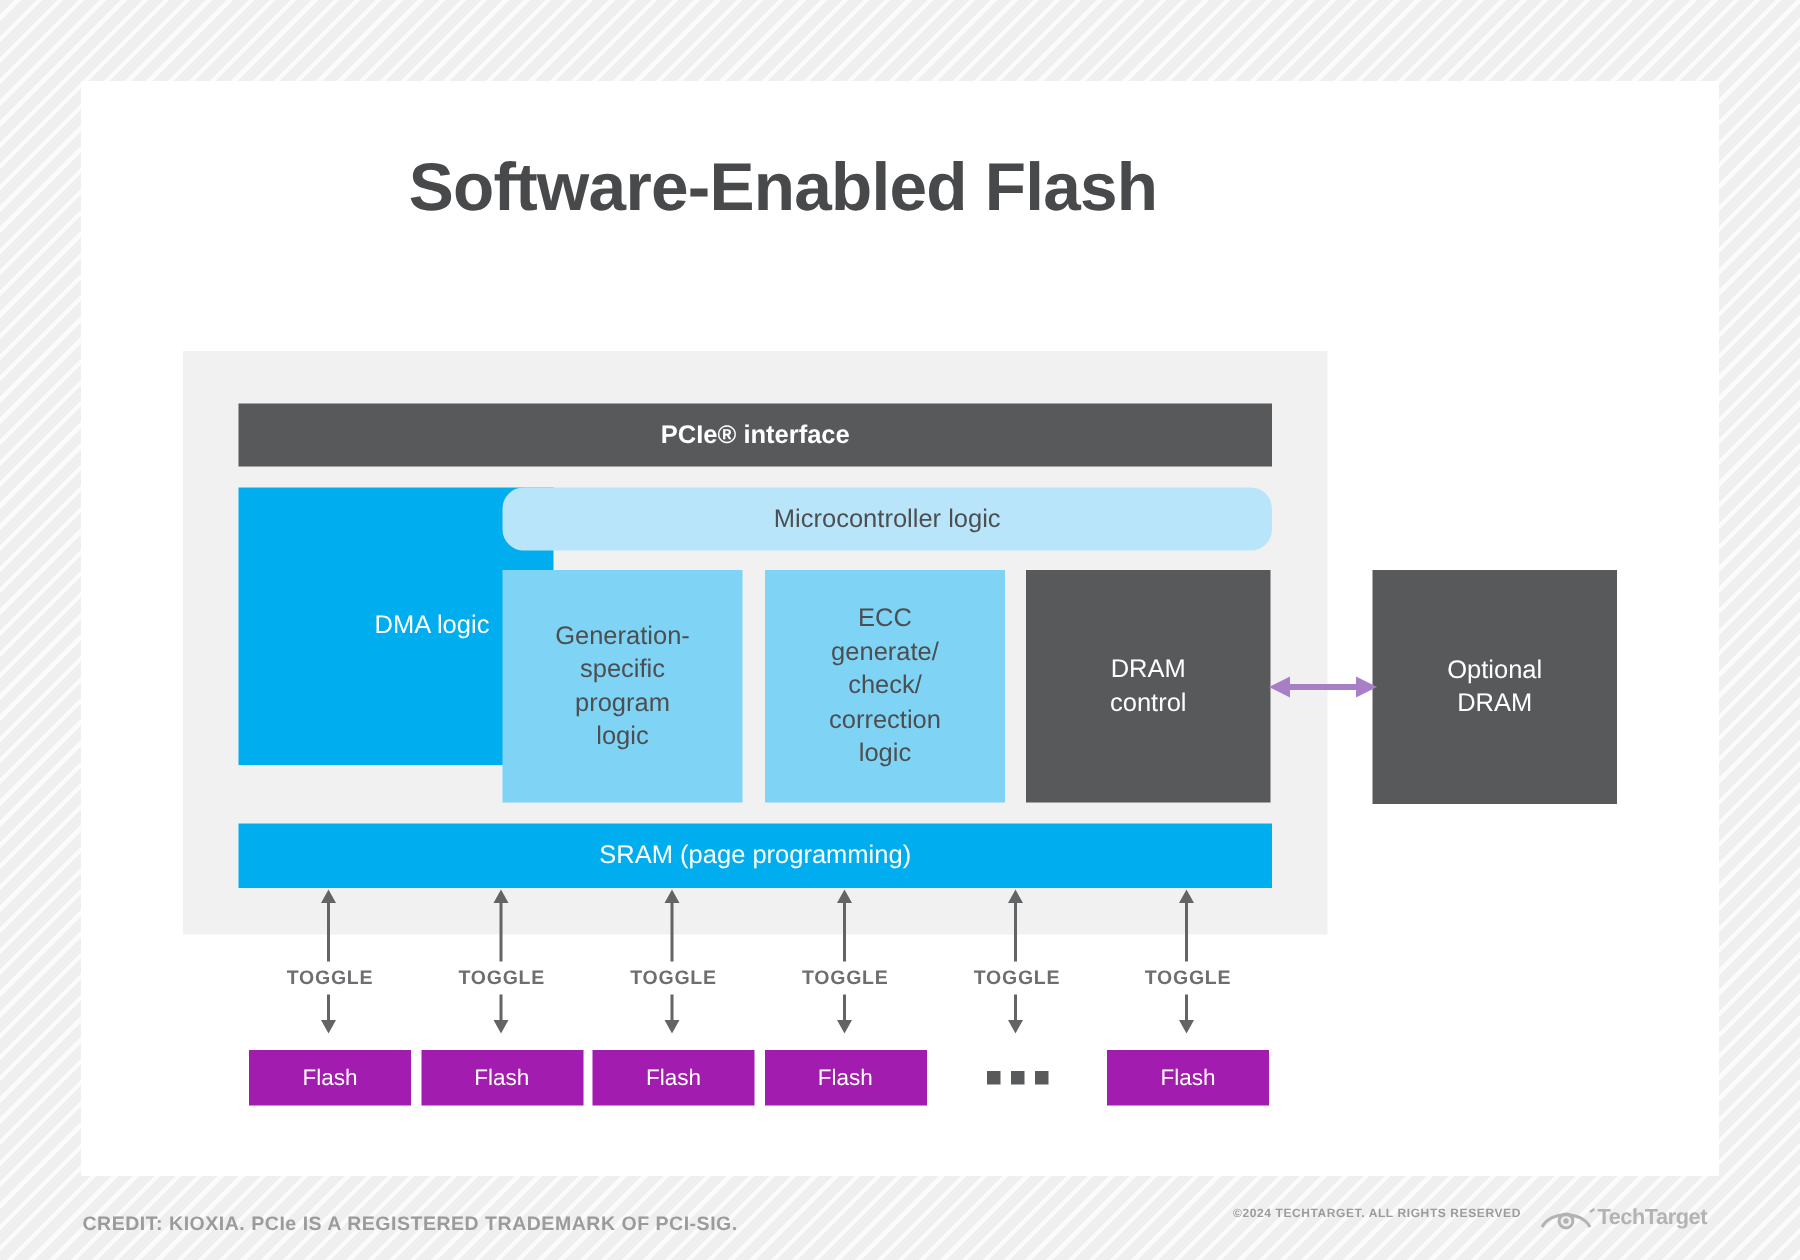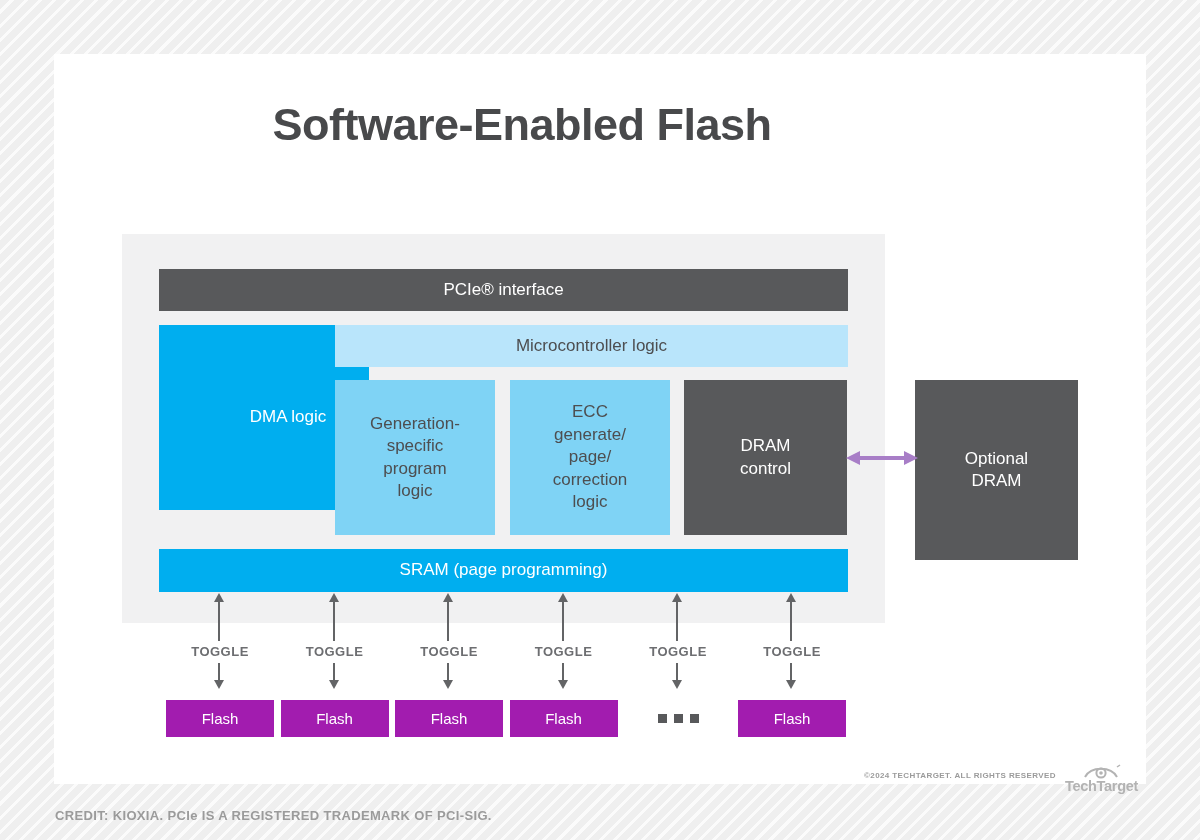--- a/index.html
+++ b/index.html
@@ -21,29 +21,29 @@
   .panel{
     position:absolute;left:122px;top:234px;width:763px;height:389px;
     background:#f1f1f2;
   }
   .block{
     position:absolute;display:flex;align-items:center;justify-content:center;
     text-align:center;white-space:pre-line;font-size:17px;line-height:1.32;
   }
   .dark{background:#58595b;color:#ffffff;}
   .bblue{background:#00aeef;color:#ffffff;}
-  .lblue{background:#b9e5fb;color:#4d4e50;}
+  .lblue{background:#b9e5fb;color:#4d4e50;border-radius:14px;}
   .mblue{background:#7fd3f5;color:#4d4e50;}
-  .pcie{left:159px;top:269px;width:689px;height:42px;font-weight:400;}
+  .pcie{left:159px;top:269px;width:689px;height:42px;font-weight:700;}
   .dma{left:159px;top:325px;width:162px;height:185px;padding-left:48px;}
   .micro{left:335px;top:325px;width:513px;height:42px;}
   .gen{left:335px;top:380px;width:160px;height:155px;}
   .ecc{left:510px;top:380px;width:160px;height:155px;}
   .dramc{left:684px;top:380px;width:163px;height:155px;}
-  .odram{left:915px;top:380px;width:163px;height:180px;}
+  .odram{left:915px;top:380px;width:163px;height:156px;}
   .sram{left:159px;top:549px;width:689px;height:43px;}
   .biarrow{position:absolute;left:846px;top:448px;width:72px;height:20px;}
   
   .channel{position:absolute;top:593px;width:108px;height:150px;}
   .ah{position:absolute;width:0;height:0;left:48px;}
   .ah.up{top:0;border-left:5px solid transparent;border-right:5px solid transparent;border-bottom:9px solid #636466;}
   .ah.down{top:87px;border-left:5px solid transparent;border-right:5px solid transparent;border-top:9px solid #636466;}
   .aline{position:absolute;left:52px;width:2px;background:#636466;}
   .l1{top:8px;height:40px;}
   .l2{top:70px;height:19px;}
@@ -57,25 +57,25 @@
     display:flex;align-items:center;justify-content:center;
   }
   .dots{position:absolute;top:121px;left:0;width:108px;display:flex;justify-content:center;gap:7px;}
   .dot{width:9px;height:9px;background:#58595b;display:block;}
   
   .credit{
     position:absolute;left:55px;top:808px;
     font-size:13px;font-weight:700;letter-spacing:0.35px;color:#9b9b9b;
   }
   .footer-right{
-    position:absolute;right:62px;top:764px;height:30px;
-    display:flex;align-items:center;gap:9px;
+    position:absolute;right:62px;top:790px;height:30px;
+    display:flex;align-items:flex-end;gap:9px;
   }
   .copyright{font-size:8px;font-weight:700;letter-spacing:0.4px;color:#9b9b9b;padding-bottom:7px;}
-  .brand{display:flex;flex-direction:column;align-items:center;line-height:1;}
+  .brand{display:flex;align-items:center;line-height:1;}
   .brand-word{font-size:14.5px;font-weight:700;color:#b3b3b3;letter-spacing:-0.3px;}
 </style>
 </head>
 <body>
 
 <div class="card"></div>
 
 <div class="title">
   <div>Software-Enabled Flash</div>
 </div>
@@ -84,21 +84,21 @@
 
 <div class="block dark pcie">PCIe® interface</div>
 <div class="block bblue dma">DMA logic</div>
 <div class="block lblue micro">Microcontroller logic</div>
 <div class="block mblue gen">Generation-
 specific
 program
 logic</div>
 <div class="block mblue ecc">ECC
 generate/
-page/
+check/
 correction
 logic</div>
 <div class="block dark dramc">DRAM
 control</div>
 <div class="block dark odram">Optional
 DRAM</div>
 <div class="block bblue sram">SRAM (page programming)</div>
 
 <svg class="biarrow" viewBox="0 0 72 20">
   <line x1="11" y1="10" x2="61" y2="10" stroke="#a87ec7" stroke-width="4"></line>

